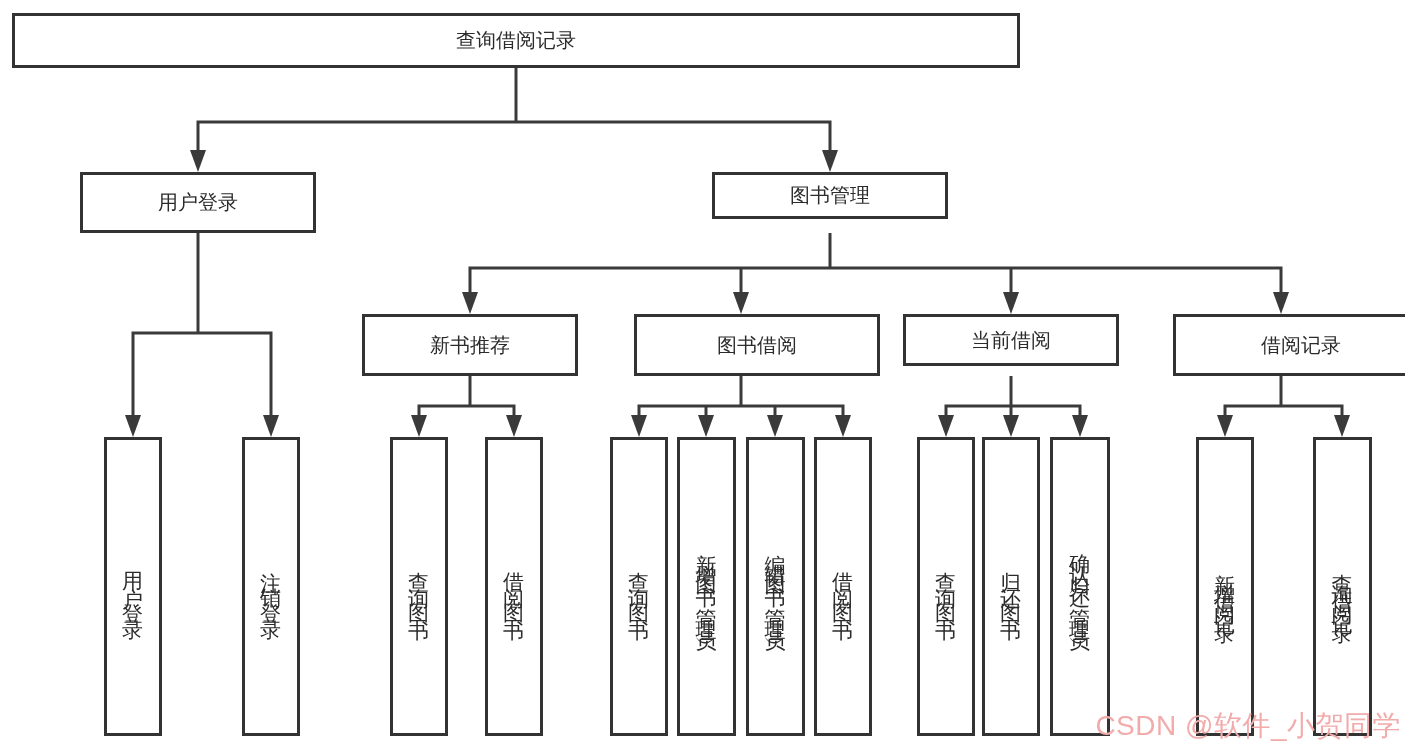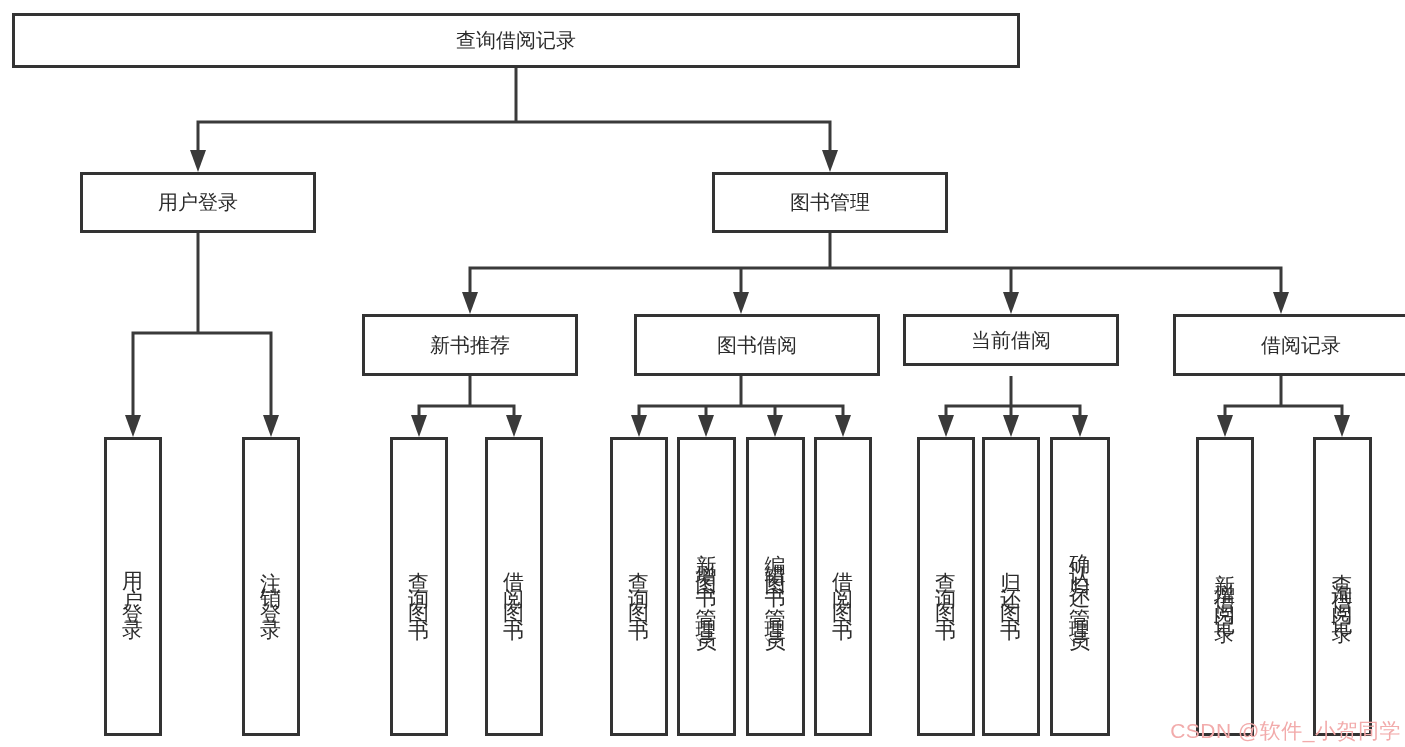--- a/index.html
+++ b/index.html
@@ -15,21 +15,21 @@
     color:var(--text,#2b2b2b);font-size:20px;white-space:nowrap;
   }
   .vbox span{
     writing-mode:vertical-rl;text-orientation:upright;line-height:1;
     font-size:21px;
   }
   .v4 span{letter-spacing:16px;}
   .v6 span{letter-spacing:10px;}
   .v9 span{letter-spacing:11px;}
   #watermark{
-    position:absolute;right:4px;bottom:2px;font-size:21px;
+    position:absolute;right:4px;bottom:2px;font-size:28px;
     color:var(--wm,#f2abab);letter-spacing:0.5px;z-index:5;
   }
   .wire{stroke:var(--line,#3a3a3a);stroke-width:3;fill:none;}
   .head{fill:var(--line,#3a3a3a);stroke:none;}
 </style>
 </head>
 <body>
 
 <div id="stage" style="--line: #3a3a3a; --border: #333333; --text: #2b2b2b; --bg: #ffffff; --wm: #f2abab;">
 
@@ -80,21 +80,21 @@
     <polygon class="head" points="1334,415 1350,415 1342,437"></polygon>
   </svg>
 
   <div class="box" style="left:12px;top:13px;width:1008px;height:55px;">
     <span>查询借阅记录</span>
   </div>
 
   <div class="box" style="left:80px;top:172px;width:236px;height:61px;">
     <span>用户登录</span>
   </div>
-  <div class="box" style="left:712px;top:172px;width:236px;height:61px;">
+  <div class="box" style="left:712px;top:172px;width:236px;height:47px;">
     <span>图书管理</span>
   </div>
 
   <div class="box" style="left:362px;top:314px;width:216px;height:62px;text-align:center;">
     <span>新书推荐</span>
   </div>
   <div class="box" style="left:634px;top:314px;width:246px;height:62px;">
     <span>图书借阅</span>
   </div>
   <div class="box" style="left:903px;top:314px;width:216px;height:52px;">

